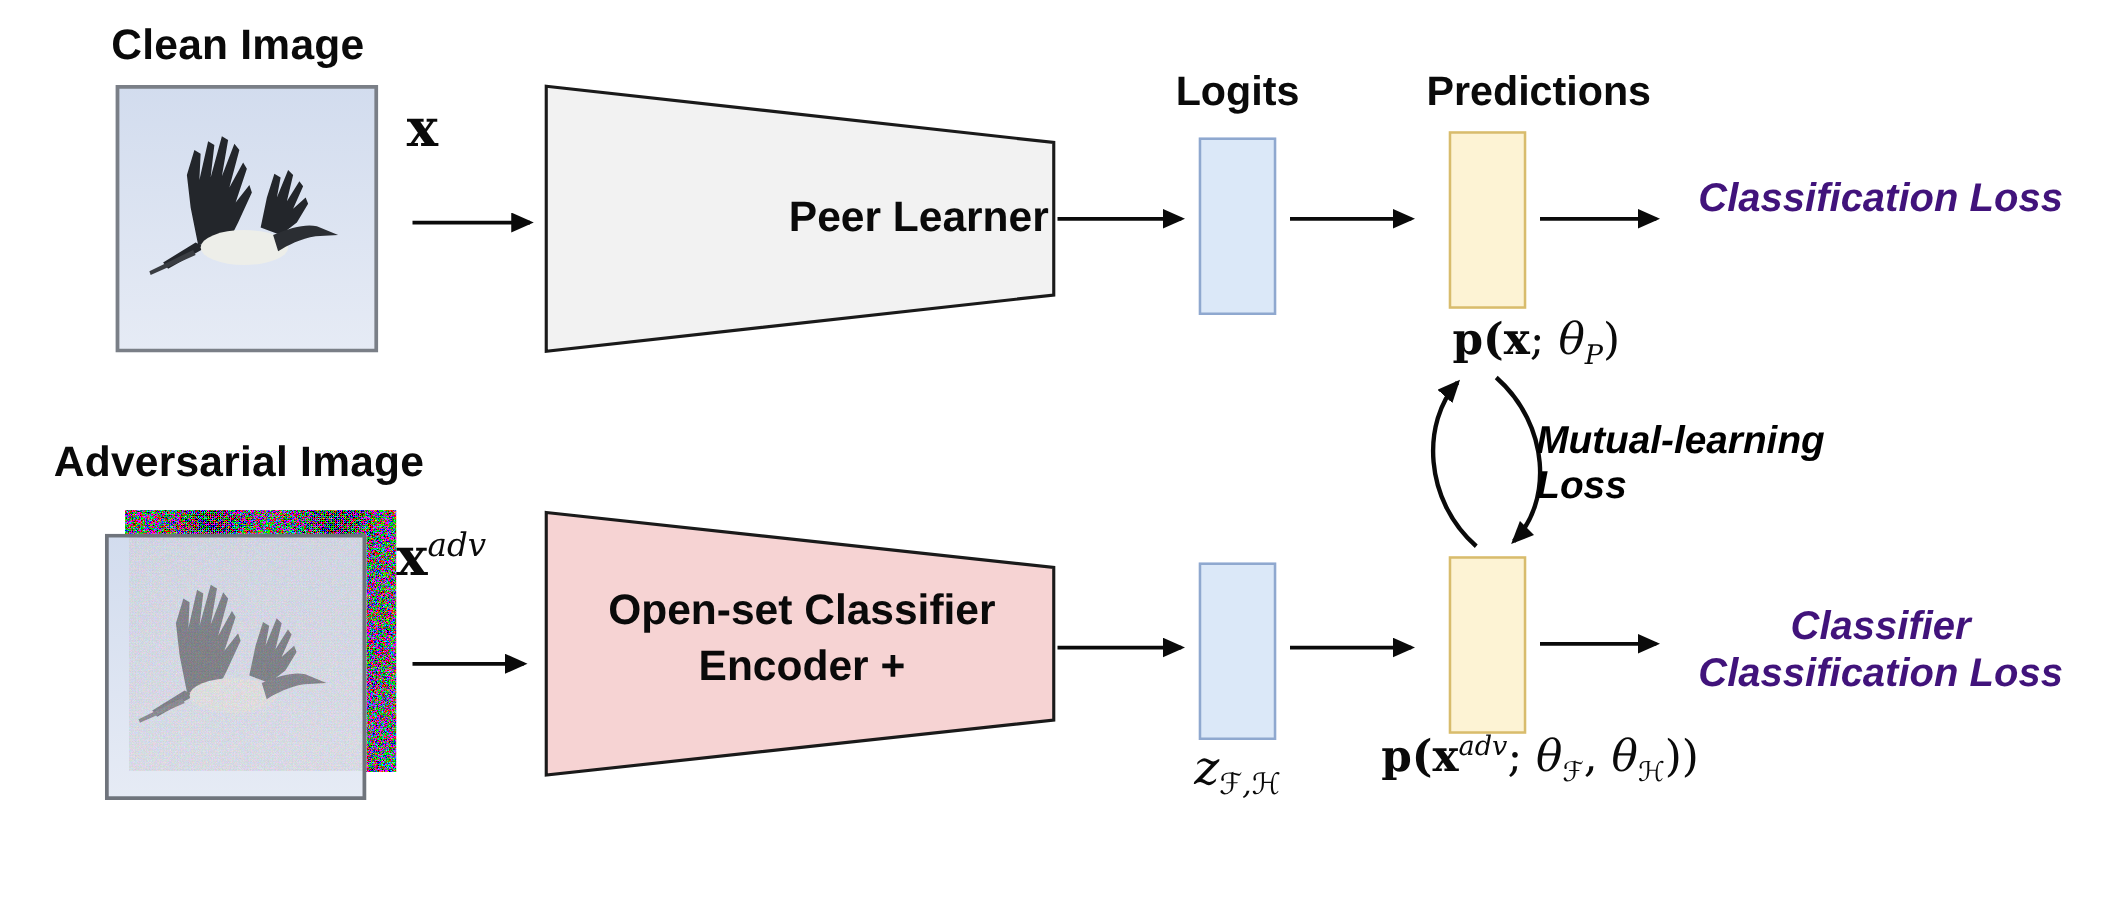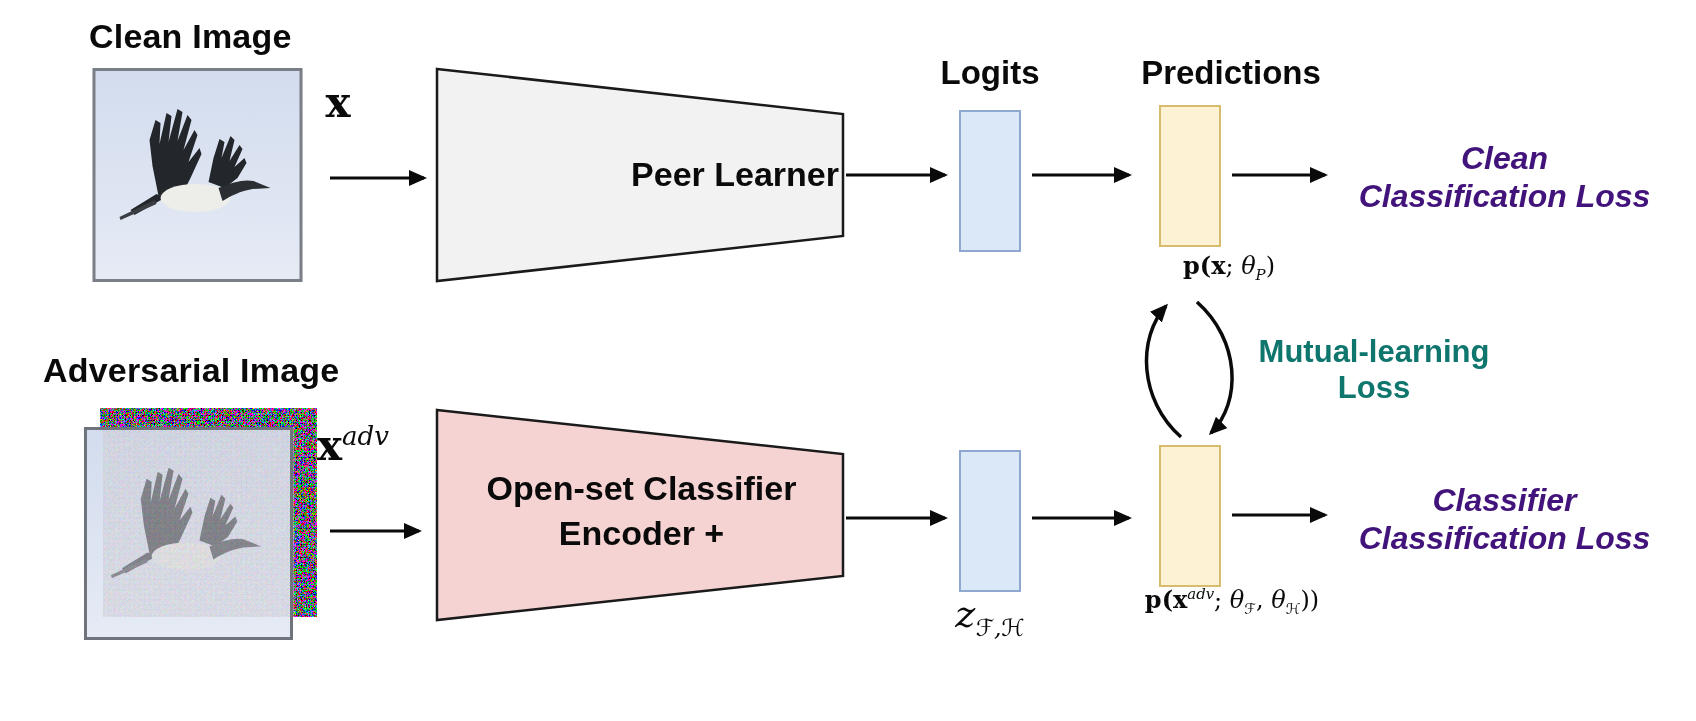--- a/index.html
+++ b/index.html
@@ -5,23 +5,23 @@
   html,body{margin:0;padding:0;background:#ffffff;}
   .canvas{position:relative;width:1696px;height:721px;background:#ffffff;overflow:hidden;
           font-family:"Liberation Sans",sans-serif;color:#0a0a0a;margin-left:19px;}
   .layer{position:absolute;left:0;top:0;}
   .abs{position:absolute;}
   .title{font-weight:700;font-size:34px;letter-spacing:.2px;white-space:nowrap;}
   .header{font-weight:700;font-size:33px;text-align:center;white-space:nowrap;}
   .block-label{font-weight:700;font-size:34px;text-align:center;white-space:nowrap;}
   .loss{font-weight:700;font-style:italic;font-size:32px;line-height:1.2;
         text-align:center;color:#41137b;white-space:nowrap;}
-  .mutual{font-weight:700;font-size:31px;line-height:1.16;
-          text-align:center;color:#0f766e;white-space:nowrap;}
-  .math{font-family:"DejaVu Serif","DejaVu Sans",serif;font-size:24px;text-align:center;white-space:nowrap;}
+  .mutual{font-weight:700;font-style:italic;font-size:31px;line-height:1.16;
+          color:#000000;white-space:nowrap;}
+  .math{font-family:"DejaVu Serif","DejaVu Sans",serif;font-size:35px;text-align:center;white-space:nowrap;}
   .math .mbold{font-weight:700;}
   .math .mit{font-style:italic;}
   .math sub{font-size:.62em;line-height:0;font-style:italic;}
   .math sup{font-size:.62em;line-height:0;}
   .x-label{font-size:42px;}
   .z-label{font-size:38px;}
   .vrect{position:absolute;width:58px;height:138px;border:2px solid;}
   .blue{background:#dbe8f8;border-color:#8fa8cf;}
   .yellow{background:#fdf3d4;border-color:#d8bc6d;}
   .thumb{position:absolute;}
@@ -118,21 +118,20 @@
   <div class="abs header" style="left:886px;top:54px;width:170px;">Logits</div>
   <div class="abs header" style="left:1107px;top:54px;width:210px;">Predictions</div>
 
   <div class="vrect blue" style="left:940px;top:110px;"></div>
   <div class="vrect yellow" style="left:1140px;top:105px;"></div>
 
 
   <div class="abs math" style="left:1090px;top:251px;width:240px;"><span class="mbold">p(</span><span class="mbold">x</span><span>; </span><span class="mit">θ</span><sub class="mit">P</sub><span>)</span></div>
 
   <div class="abs loss" style="left:1318px;top:139px;width:335px;">
-    <div>Clean</div>
     <div>Classification Loss</div>
   </div>
 
   <div class="abs mutual" style="left:1210px;top:334px;width:290px;">
     <div>Mutual-learning</div>
     <div>Loss</div>
   </div>
 
   <div class="abs title" style="left:24px;top:351px;">Adversarial Image</div>
 

